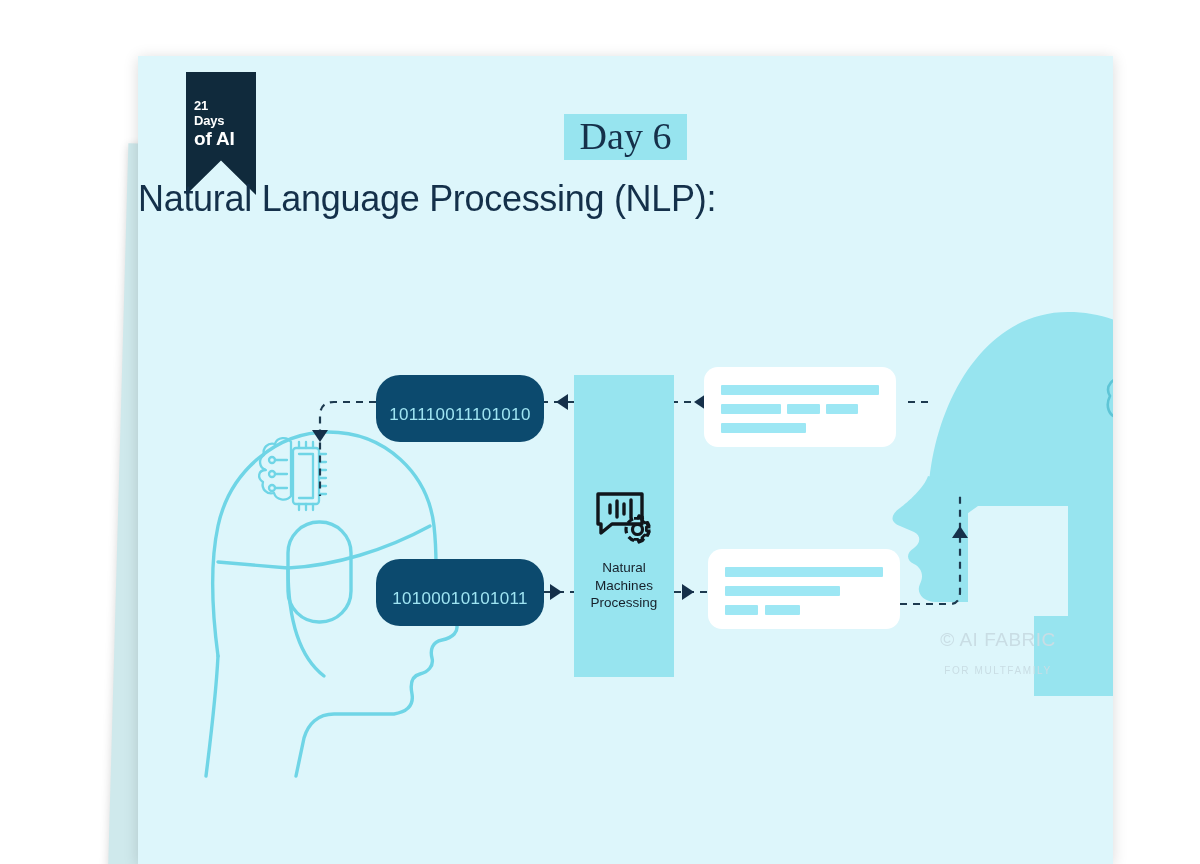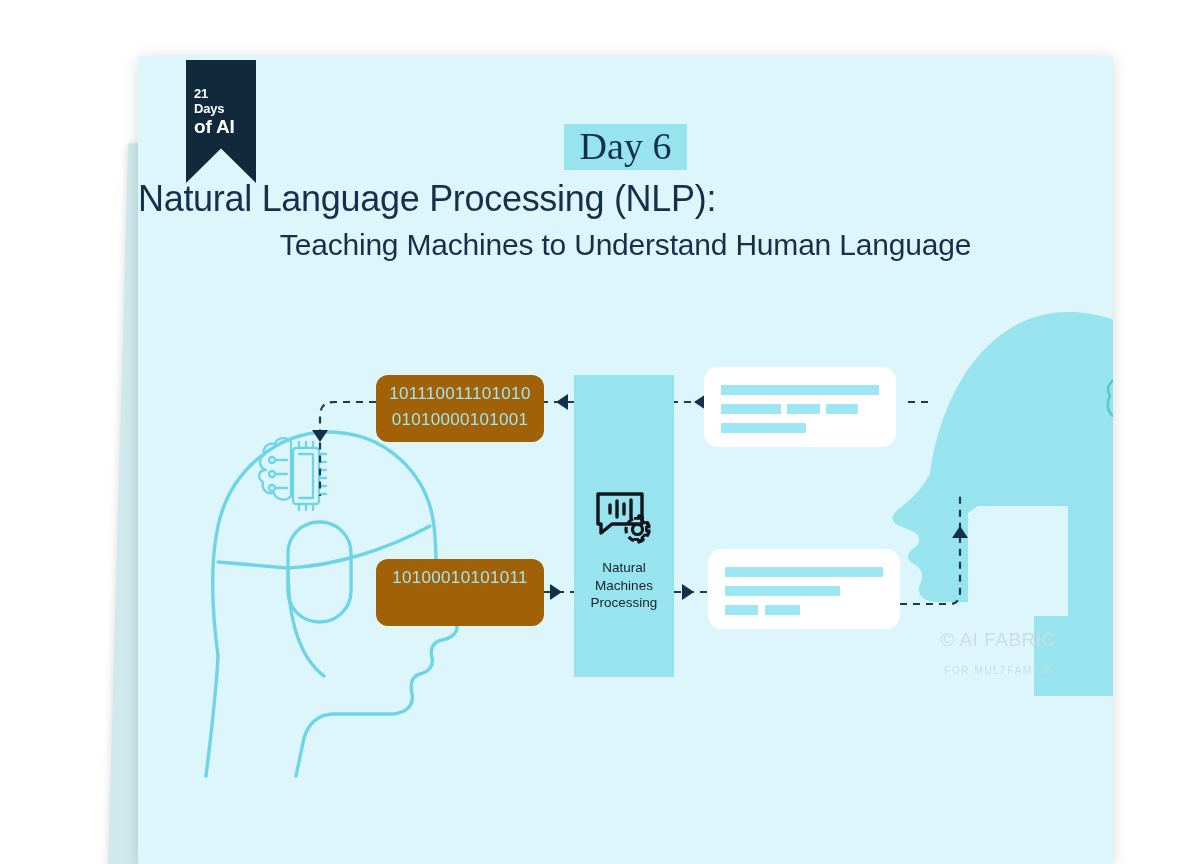--- a/index.html
+++ b/index.html
@@ -41,21 +41,21 @@
     height: 808px;
     background: #ddf6fb;
     box-shadow: 0 2px 14px rgba(0,0,0,0.15);
     overflow: hidden;
   }
 
   
   .ribbon {
     position: absolute;
     left: 48px;
-    top: 4px;
+    top: 16px;
     width: 70px;
     height: 123px;
     background: #102a3c;
     clip-path: polygon(0 0, 100% 0, 100% 100%, 50% 72%, 0 100%);
     color: #ffffff;
     box-sizing: border-box;
     padding: 26px 16px 0 8px;
   }
   .ribbon .l1 {
     font-size: 13px;
@@ -67,21 +67,21 @@
     font-size: 19px;
     font-weight: bold;
     line-height: 22px;
     letter-spacing: -0.2px;
   }
 
   
   .daybadge-wrap {
     position: absolute;
     left: 0;
-    top: 68px;
+    top: 58px;
     width: 975px;
     text-align: center;
   }
   .daybadge {
     display: inline-block;
     background: #97e4ef;
     padding: 2px 16px 4px 16px;
     font-family: "Liberation Serif", serif;
     font-size: 38px;
     color: #15304a;
@@ -115,28 +115,28 @@
     left: 0;
     top: 0;
     width: 975px;
     height: 808px;
   }
   .diagram svg { display: block; }
 
   
   .bincard {
     position: absolute;
-    background: #a16207;
-    border-radius: 12px;
+    background: #0c4a6e;
+    border-radius: 24px;
     box-sizing: border-box;
     text-align: center;
     color: #9fe4f2;
     font-size: 17px;
     line-height: 26px;
-    padding-top: 6px;
+    padding-top: 27px;
     letter-spacing: 0.3px;
   }
   .bincard.top  { left: 238px; top: 319px; width: 168px; height: 67px; }
   .bincard.bot  { left: 238px; top: 503px; width: 168px; height: 67px; }
 
   
   .nlp {
     position: absolute;
     left: 436px;
     top: 319px;
@@ -193,21 +193,20 @@
     <div class="ribbon">
       <div class="l1">21 Days</div>
       <div class="l2">of AI</div>
     </div>
 
     <div class="daybadge-wrap">
       <span class="daybadge">Day 6</span>
     </div>
 
     <div class="title1">Natural Language Processing (NLP):</div>
-    <div class="title2">Teaching Machines to Understand Human Language</div>
 
     <div class="diagram">
       <svg width="975" height="808" viewBox="0 0 975 808" xmlns="http://www.w3.org/2000/svg">
 
         <g>
           <path d="M790 450
                    C 790 360, 840 256, 930 256
                    C 1010 256, 1060 320, 1060 400
                    C 1060 440, 1046 470, 1036 496
                    C 1028 518, 1032 540, 1040 560
@@ -331,21 +330,20 @@
 
           <path d="M556 536 l -12 -8 l 0 16 Z"></path>
 
           <path d="M822 470 l -8 12 l 16 0 Z"></path>
         </g>
       </svg>
     </div>
 
     <div class="bincard top">
       <div>101110011101010</div>
-      <div>01010000101001</div>
     </div>
     <div class="bincard bot">
       <div>10100010101011</div>
     </div>
 
     <div class="nlp">
       <div class="icon">
         <svg width="58" height="54" viewBox="0 0 58 54" xmlns="http://www.w3.org/2000/svg">
 
           <path d="M3 3 h 44 v 30 h -30 l -11 9 v -9 h -3 Z" fill="none" stroke="#10161c" stroke-width="3.4" stroke-linejoin="round"></path>

